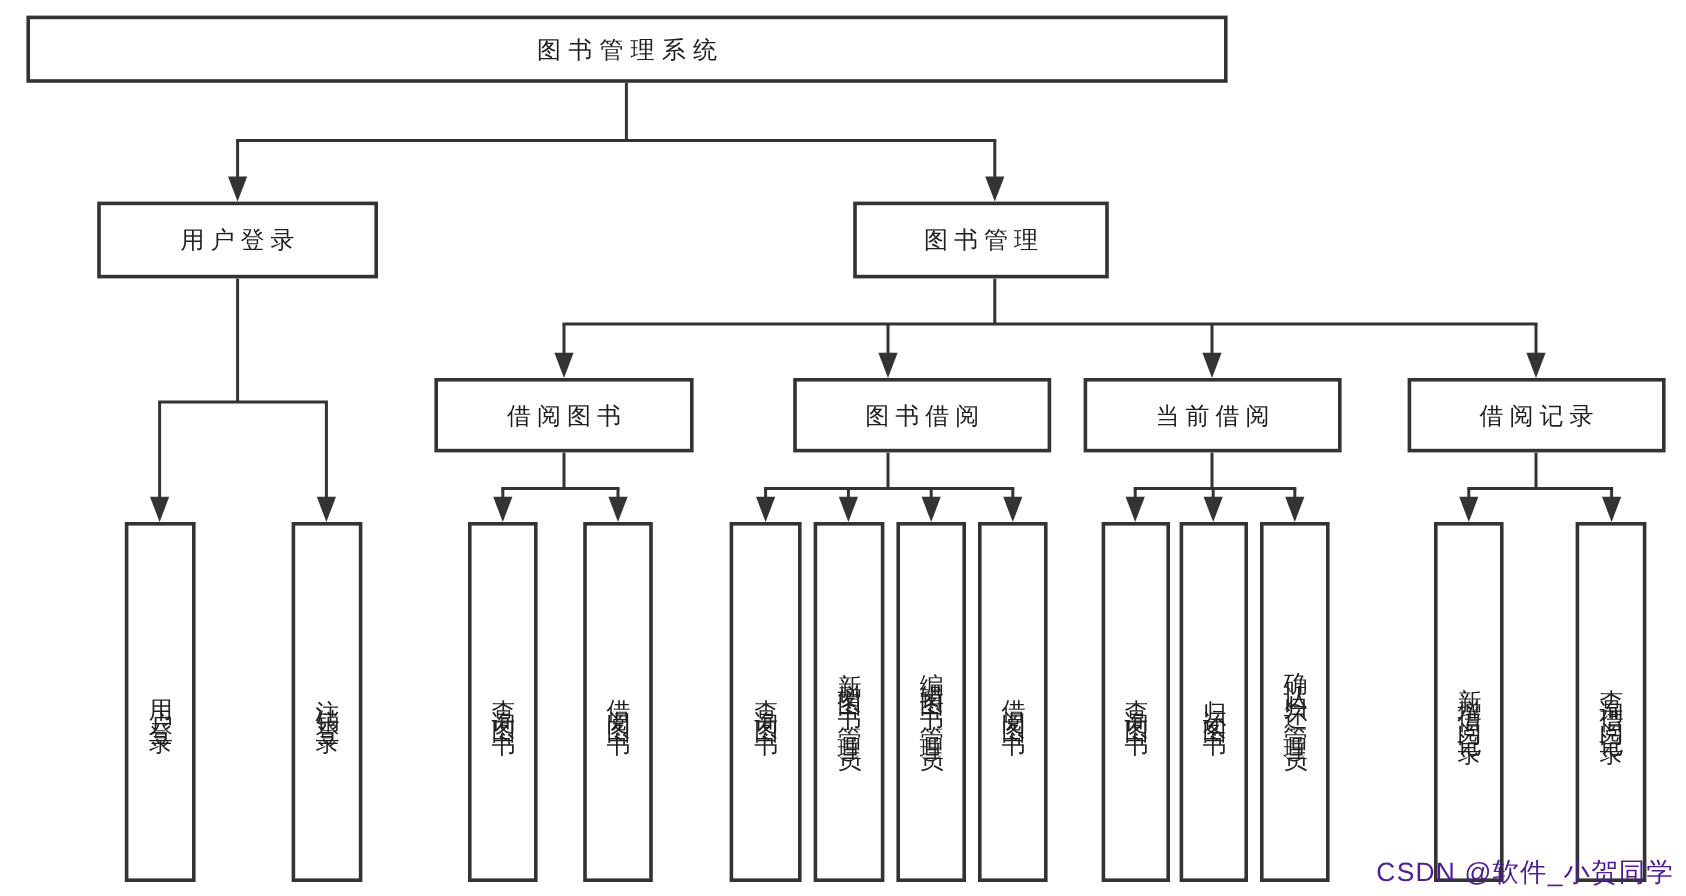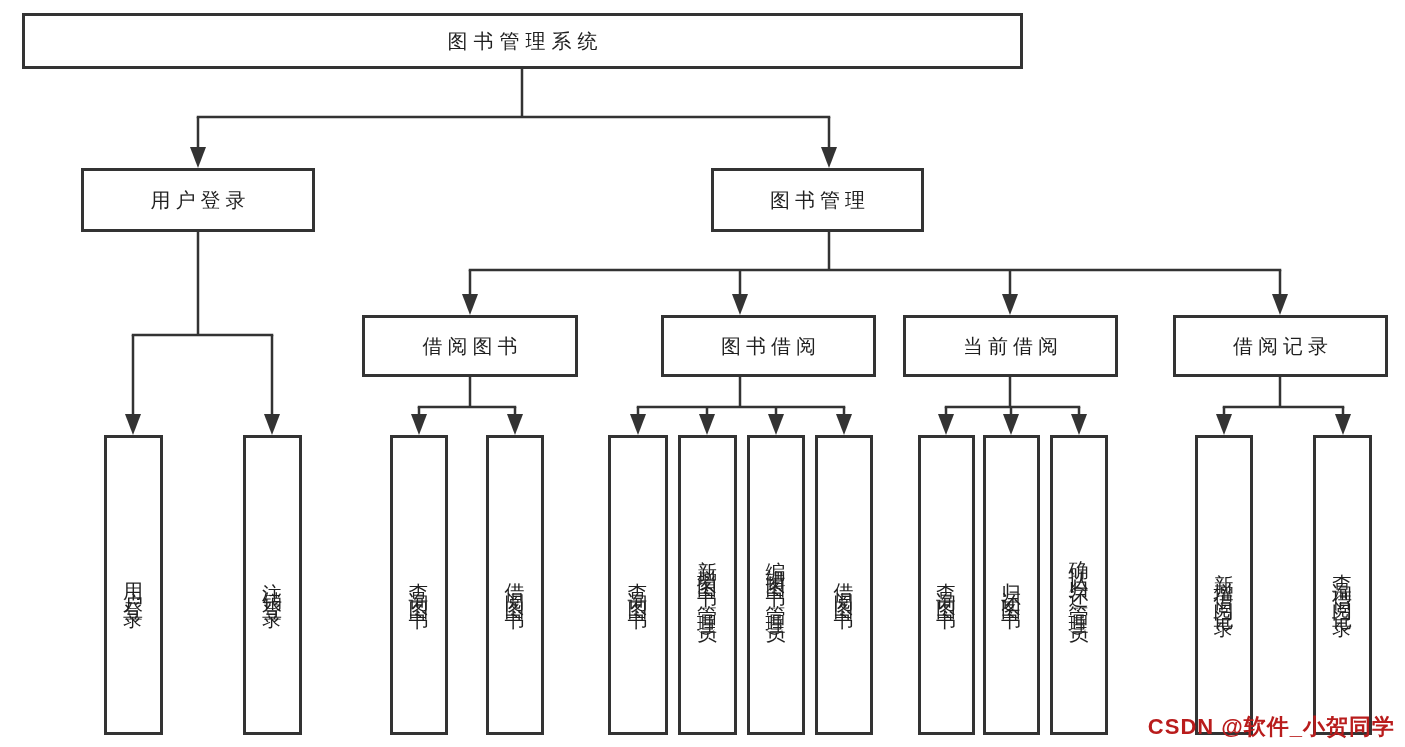--- a/index.html
+++ b/index.html
@@ -14,21 +14,21 @@
     color:#1f1f1f;
   }
   .root-node { font-size:20px; letter-spacing:6px; text-indent:6px; }
   .h-node  { font-size:20px; letter-spacing:5px; text-indent:5px; }
   .leaf .vtext {
     writing-mode:vertical-rl; text-orientation:mixed;
     font-size:20px; letter-spacing:9px; line-height:1;
   }
   .watermark {
     position:absolute; top:712px; right:10px; font-size:22px;
-    color:#b91c1c; letter-spacing:1px; white-space:nowrap;font-weight:bold;
+    color:#4c1d95; letter-spacing:1px; white-space:nowrap;
   }
 </style>
 </head>
 <body>
 
 <div class="canvas">
 
   <svg class="wires-layer" width="1405" height="747" viewBox="0 0 1405 747">
     <g stroke="#333333" stroke-width="2.5" fill="none">
 

